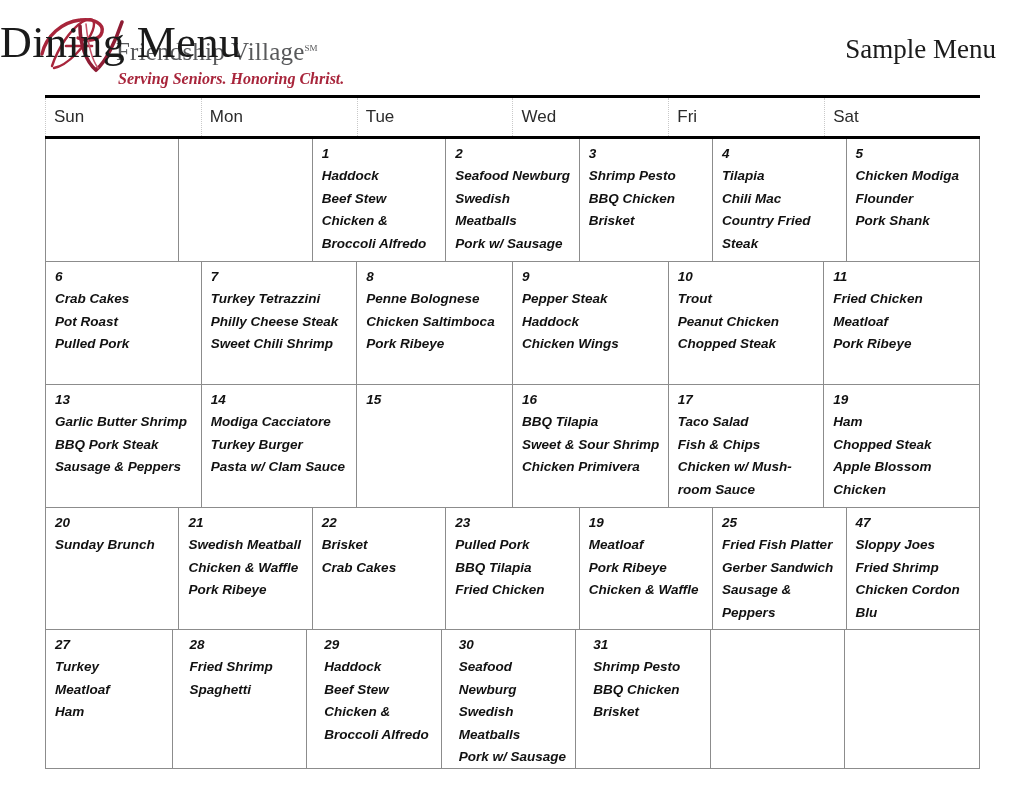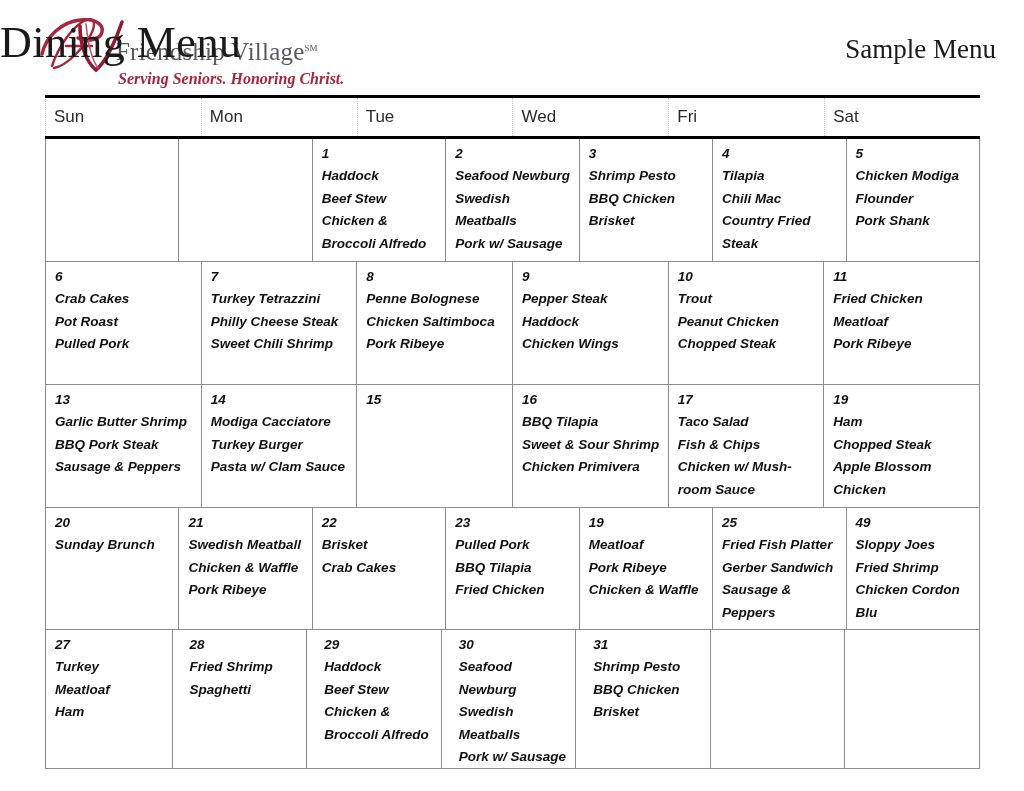--- a/index.html
+++ b/index.html
@@ -437,21 +437,21 @@
         </div>
         <div class="cal-cell">
           <div class="daynum">25</div>
           <ul class="items">
             <li>Fried Fish Platter</li>
             <li>Gerber Sandwich</li>
             <li>Sausage &amp; Peppers</li>
           </ul>
         </div>
         <div class="cal-cell">
-          <div class="daynum">49</div>
+          <div class="daynum">47</div>
           <ul class="items">
             <li>Sloppy Joes</li>
             <li>Fried Shrimp</li>
             <li>Chicken Cordon Blu</li>
           </ul>
         </div>
       </div>
       <div class="cal-row r4">
         <div class="cal-cell">
           <div class="daynum">27</div>

